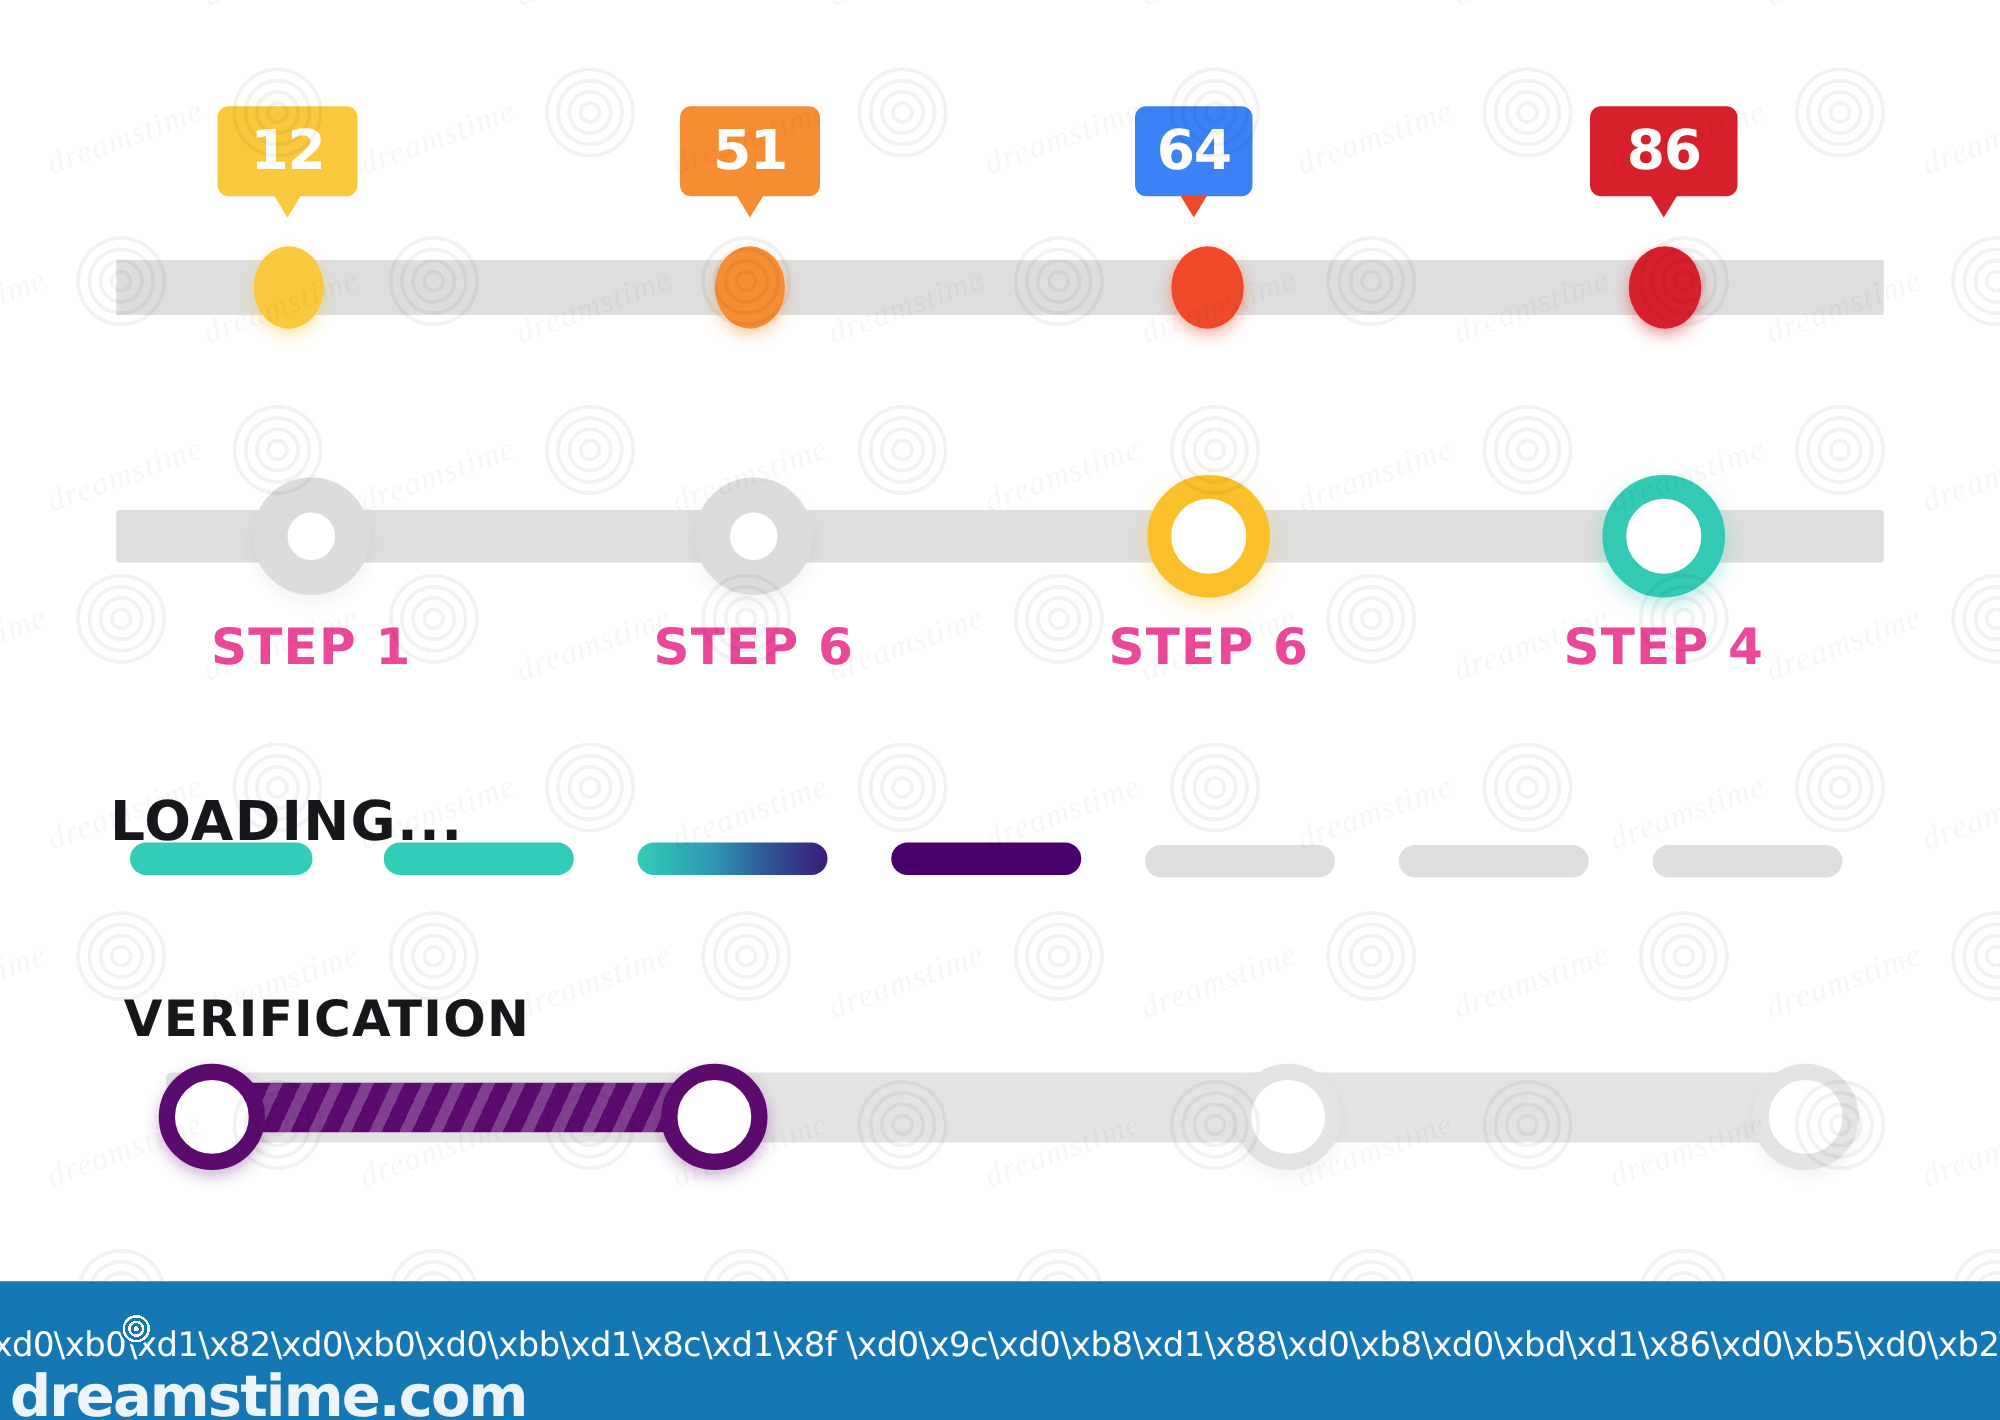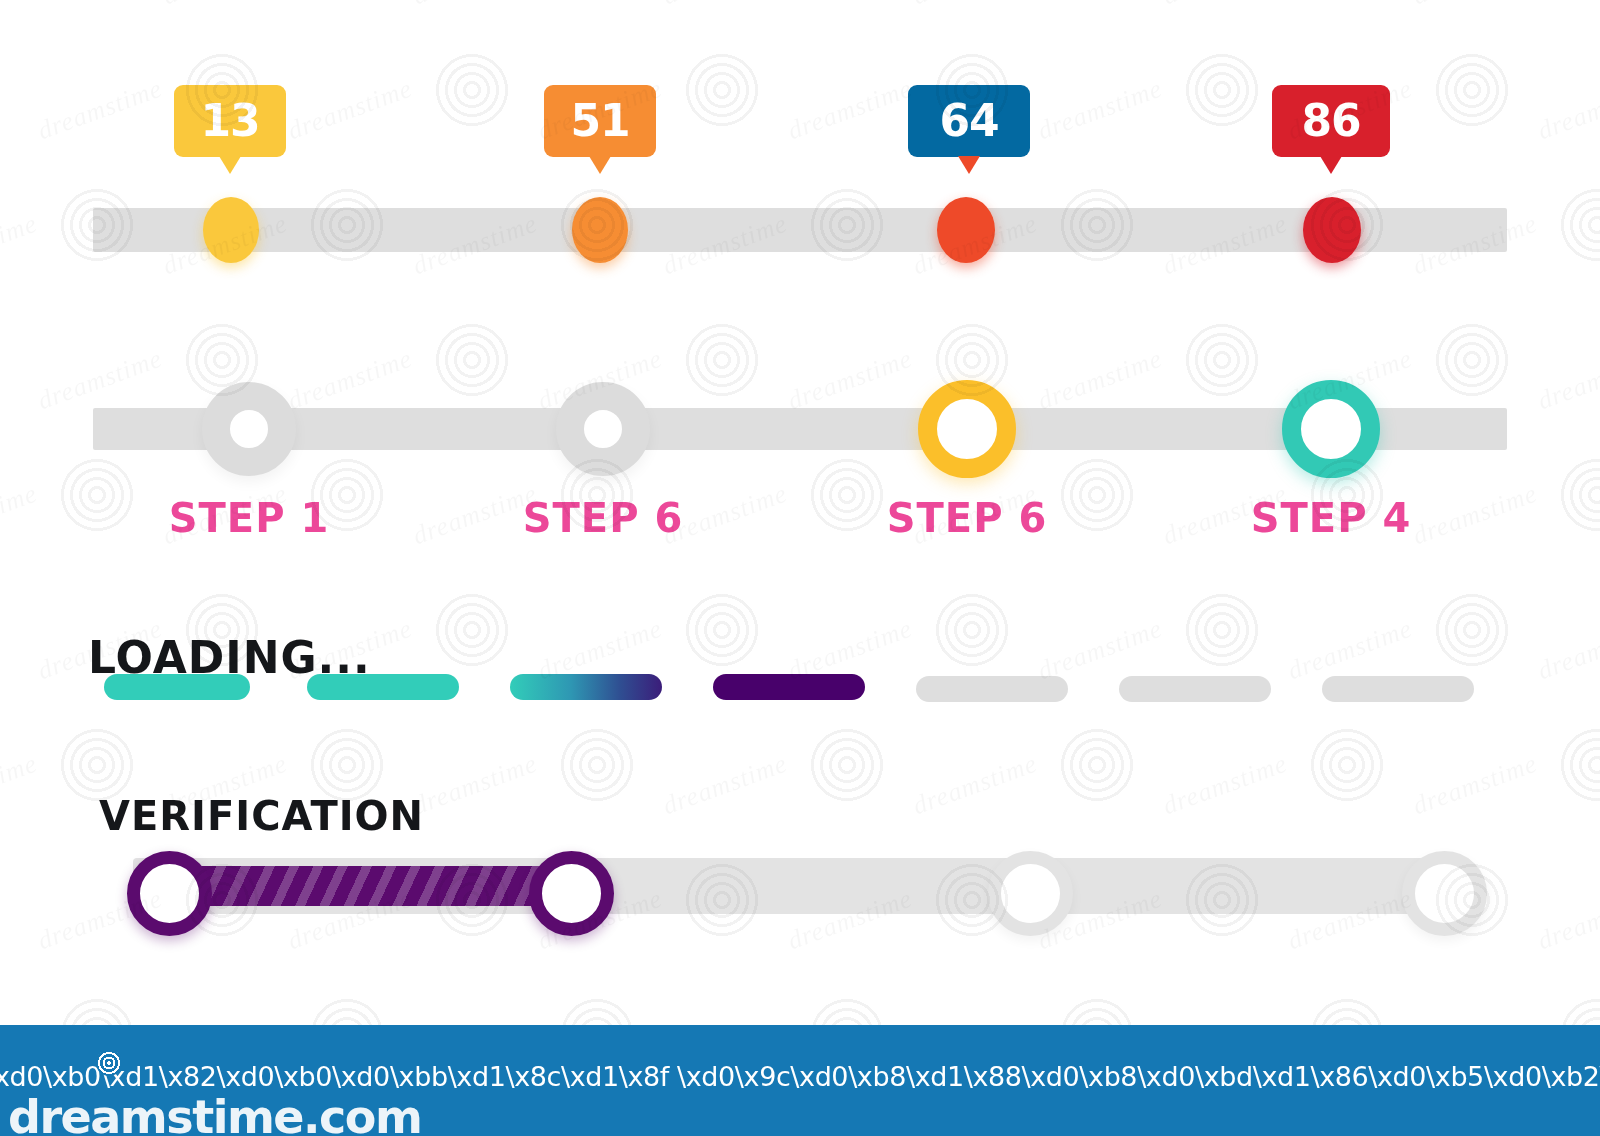--- a/index.html
+++ b/index.html
@@ -300,32 +300,32 @@
     <span class="wm-spiral" style="left: 1310px; top: 998px;"></span>
     <span class="wm" style="left: 1410px; top: 1040px;">dreamstime</span>
     <span class="wm-spiral" style="left: 1560px; top: 998px;"></span>
   </div>
 
 <div class="canvas">
 
   <div class="track" style="left:93px; top:208px; width:1414px; height:44px;"></div>
 
   <div class="bubble" style="left:174px; top:85px; width:112px; height:72px; background:#fac83c; color:#fac83c;">
-    <span style="color:#fff;">13</span>
+    <span style="color:#fff;">12</span>
     <span class="tail"></span>
   </div>
   <div class="knob-solid" style="left:203px; top:197px; width:56px; height:66px; background:#fac83c; box-shadow:0 5px 12px rgba(250,200,60,.45);"></div>
 
   <div class="bubble" style="left:544px; top:85px; width:112px; height:72px; background:#f68d33; color:#f68d33;">
     <span style="color:#fff;">51</span>
     <span class="tail"></span>
   </div>
   <div class="knob-solid" style="left:572px; top:197px; width:56px; height:66px; background:#f68d33; box-shadow:0 5px 12px rgba(246,141,51,.45);"></div>
 
-  <div class="bubble" style="left:908px; top:85px; width:122px; height:72px; background:#0369a1; color:#ee4a29;">
+  <div class="bubble" style="left:908px; top:85px; width:94px; height:72px; background:#3b82f6; color:#ee4a29;">
     <span style="color:#fff;">64</span>
     <span class="tail"></span>
   </div>
   <div class="knob-solid" style="left:937px; top:197px; width:58px; height:66px; background:#ee4a29; box-shadow:0 5px 12px rgba(238,74,41,.45);"></div>
 
   <div class="bubble" style="left:1272px; top:85px; width:118px; height:72px; background:#d8202c; color:#d8202c;">
     <span style="color:#fff;">86</span>
     <span class="tail"></span>
   </div>
   <div class="knob-solid" style="left:1303px; top:197px; width:58px; height:66px; background:#d8202c; box-shadow:0 5px 12px rgba(216,32,44,.45);"></div>

